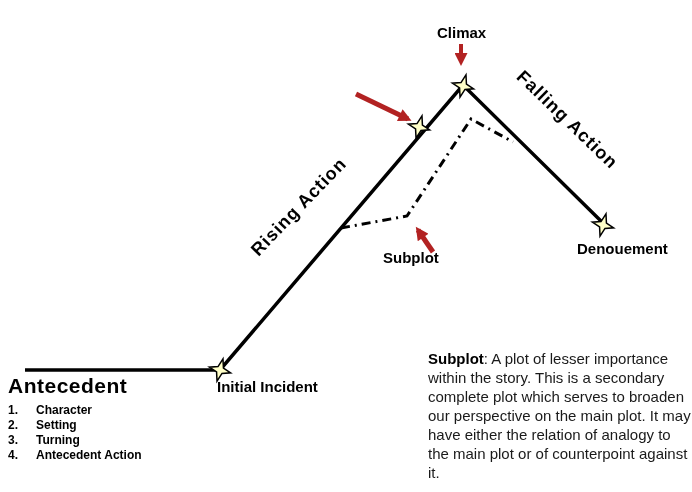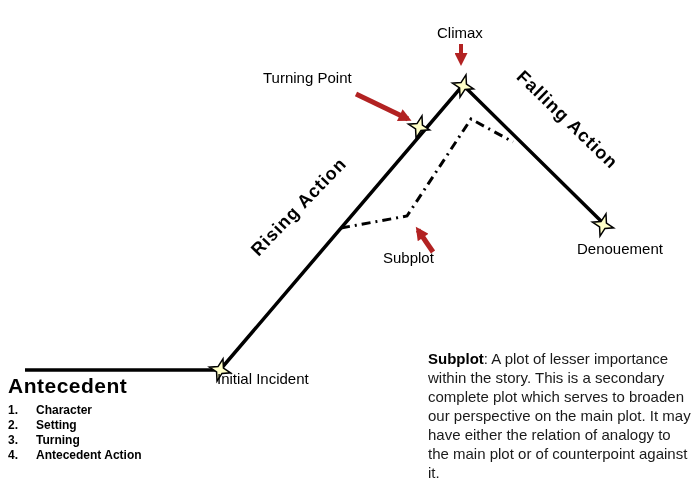--- a/index.html
+++ b/index.html
@@ -14,27 +14,27 @@
   }
   .abs { position: absolute; }
   svg.diagram { position: absolute; left: 0; top: 0; }
 
   .title {
     left: 30px; top: 8px;
     font-size: 19px; font-weight: bold; letter-spacing: 0.5px;
     white-space: nowrap;
   }
   .node-label {
-    font-size: 15px; font-weight: normal; white-space: nowrap; text-align: center;
+    font-size: 15px; font-weight: bold; white-space: nowrap; text-align: center;
   }
   .climax-label    { left: 437px; top: 24px; }
   .turning-label   { left: 263px; top: 69px; }
   .subplot-label   { left: 383px; top: 249px; }
   .denouement-label{ left: 577px; top: 240px; }
-  .initial-label   { left: 217px; top: 370px; }
+  .initial-label   { left: 217px; top: 378px; }
 
   .rot-label {
     font-size: 18px; font-weight: bold; white-space: nowrap;
     letter-spacing: 1px;
   }
   .rising-label {
     left: 299px; top: 207px;
     transform: translate(-50%, -50%) rotate(-46deg);
   }
   .falling-label {
@@ -78,21 +78,20 @@
 
     <path d="M0,-11.5 L2.8,-2.8 L11,0 L2.8,2.8 L0,11.5 L-2.8,2.8 L-11,0 L-2.8,-2.8 Z" transform="translate(220,370) rotate(15)" stroke-width="1.5" stroke="#000" fill="#ffffc8"></path>
     <path d="M0,-11.5 L2.8,-2.8 L11,0 L2.8,2.8 L0,11.5 L-2.8,2.8 L-11,0 L-2.8,-2.8 Z" transform="translate(419,127) rotate(15)" stroke-width="1.5" stroke="#000" fill="#ffffc8"></path>
     <path d="M0,-11.5 L2.8,-2.8 L11,0 L2.8,2.8 L0,11.5 L-2.8,2.8 L-11,0 L-2.8,-2.8 Z" transform="translate(463,86) rotate(15)" stroke-width="1.5" stroke="#000" fill="#ffffc8"></path>
     <path d="M0,-11.5 L2.8,-2.8 L11,0 L2.8,2.8 L0,11.5 L-2.8,2.8 L-11,0 L-2.8,-2.8 Z" transform="translate(603,225) rotate(15)" stroke-width="1.5" stroke="#000" fill="#ffffc8"></path>
   </svg>
 
 
   <div class="abs node-label climax-label">Climax</div>
 
-  <div class="abs node-label turning-label">Turning Point</div>
 
   <div class="abs rot-label rising-label">Rising Action</div>
 
   <div class="abs rot-label falling-label">Falling Action</div>
 
   <div class="abs node-label subplot-label">Subplot</div>
 
   <div class="abs node-label denouement-label">Denouement</div>
 
   <div class="abs node-label initial-label">Initial Incident</div>

